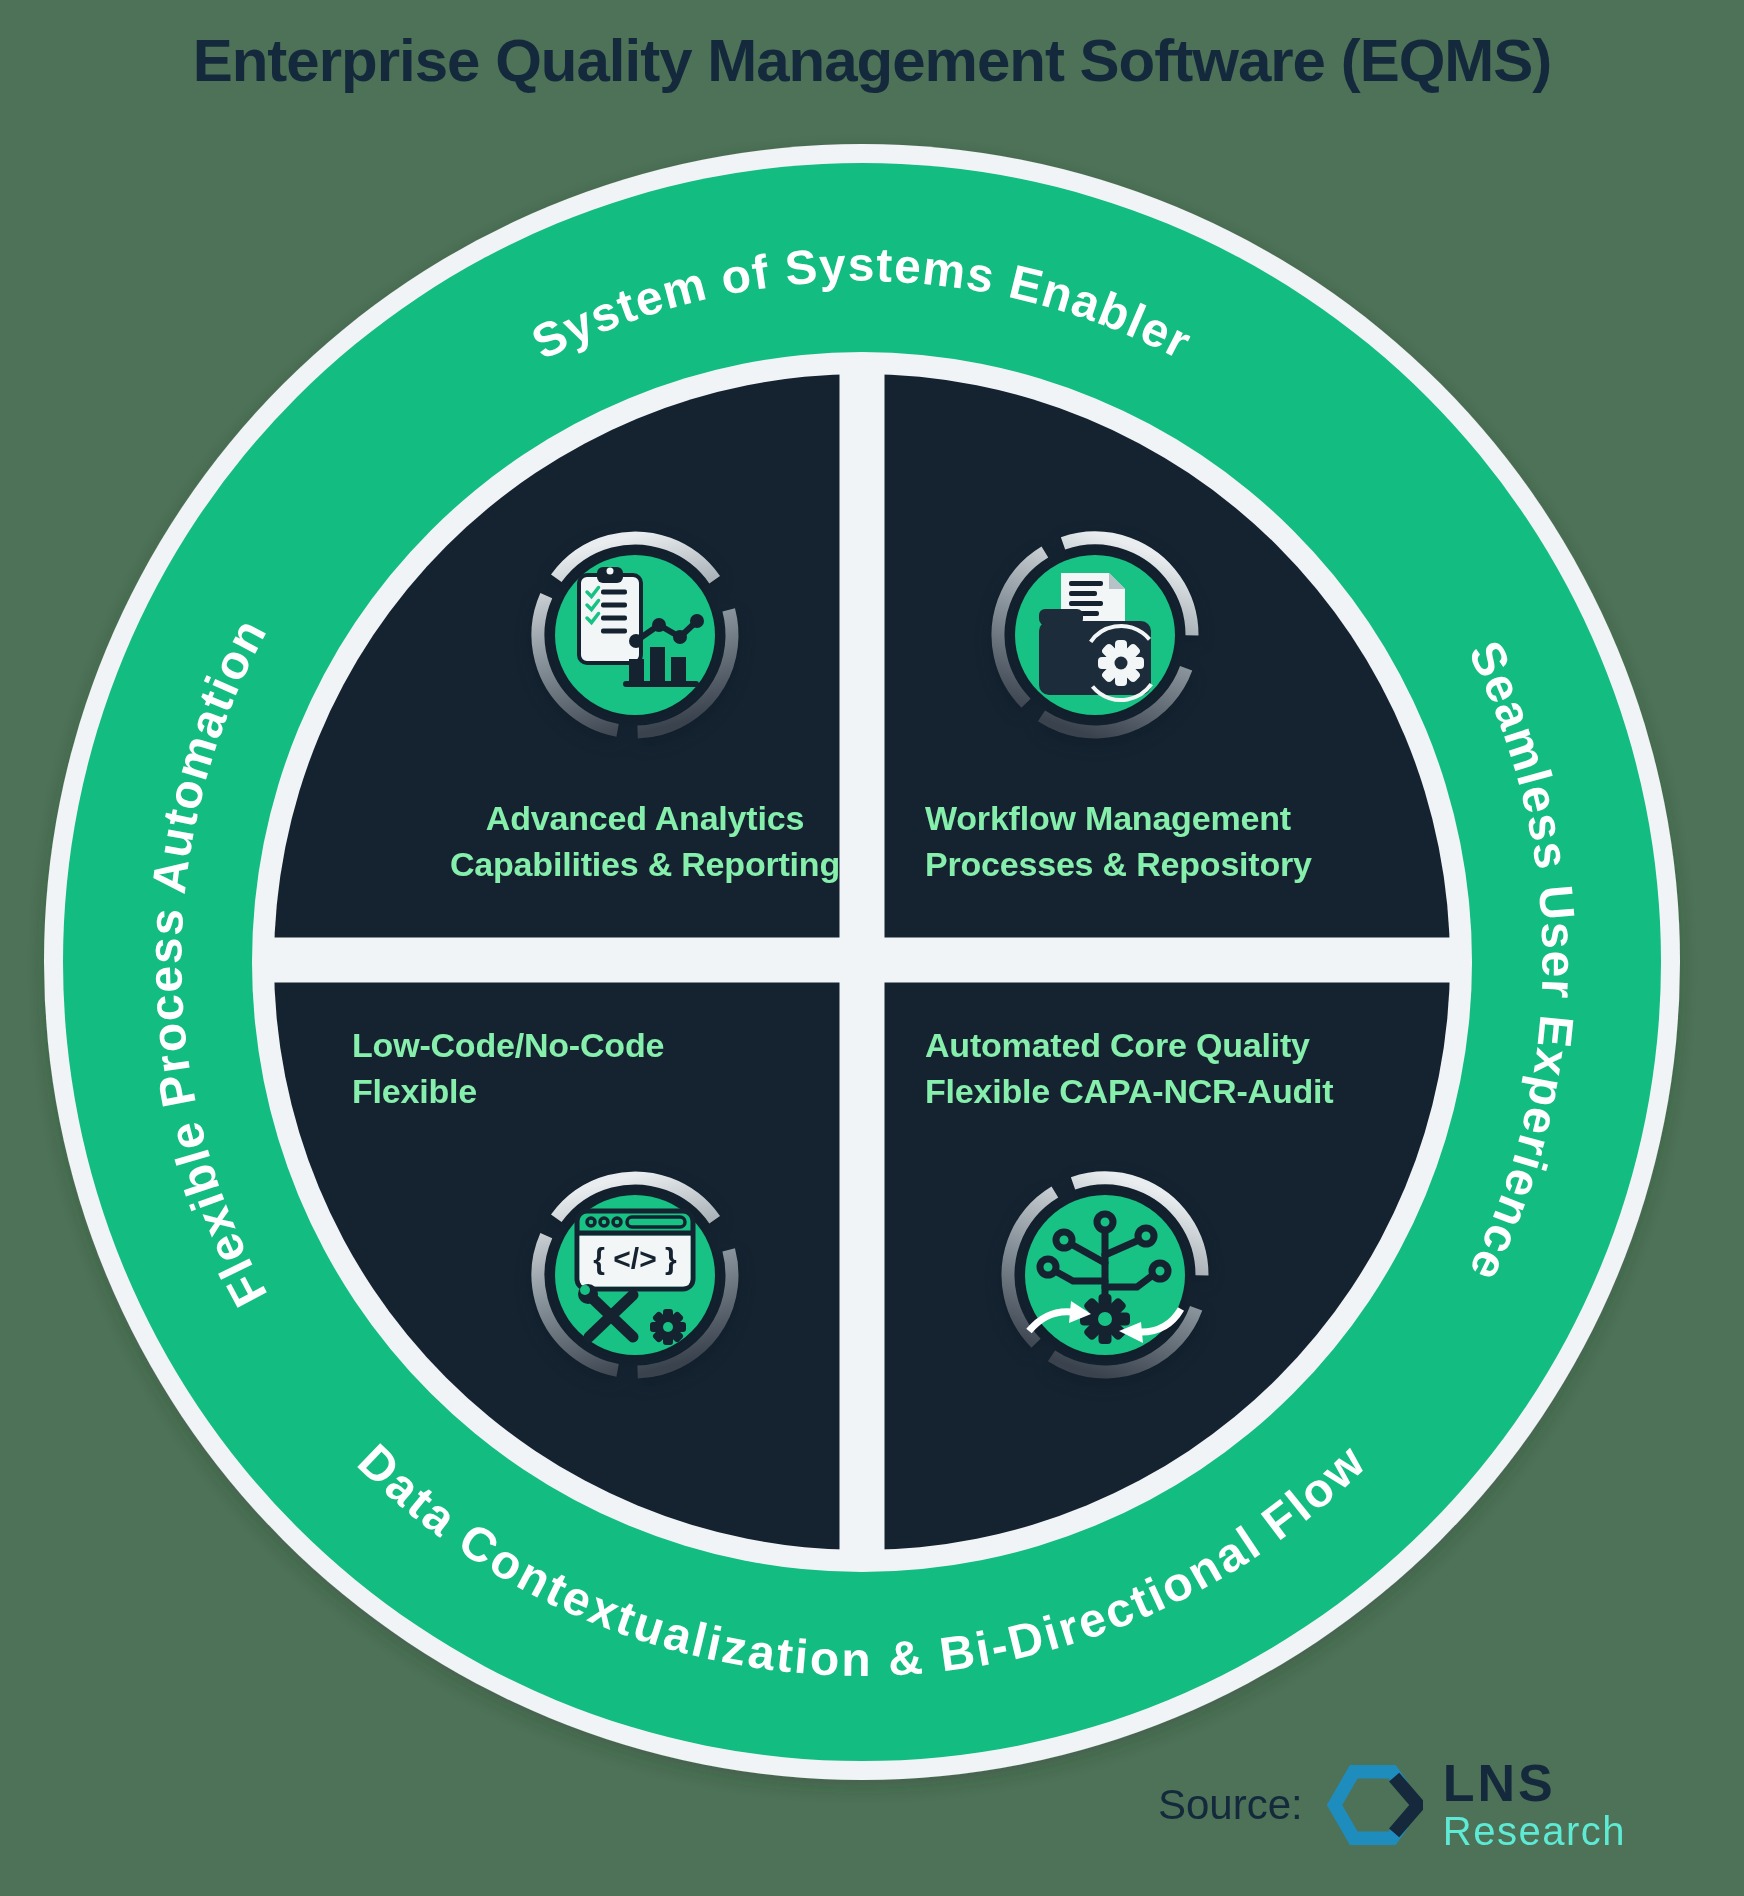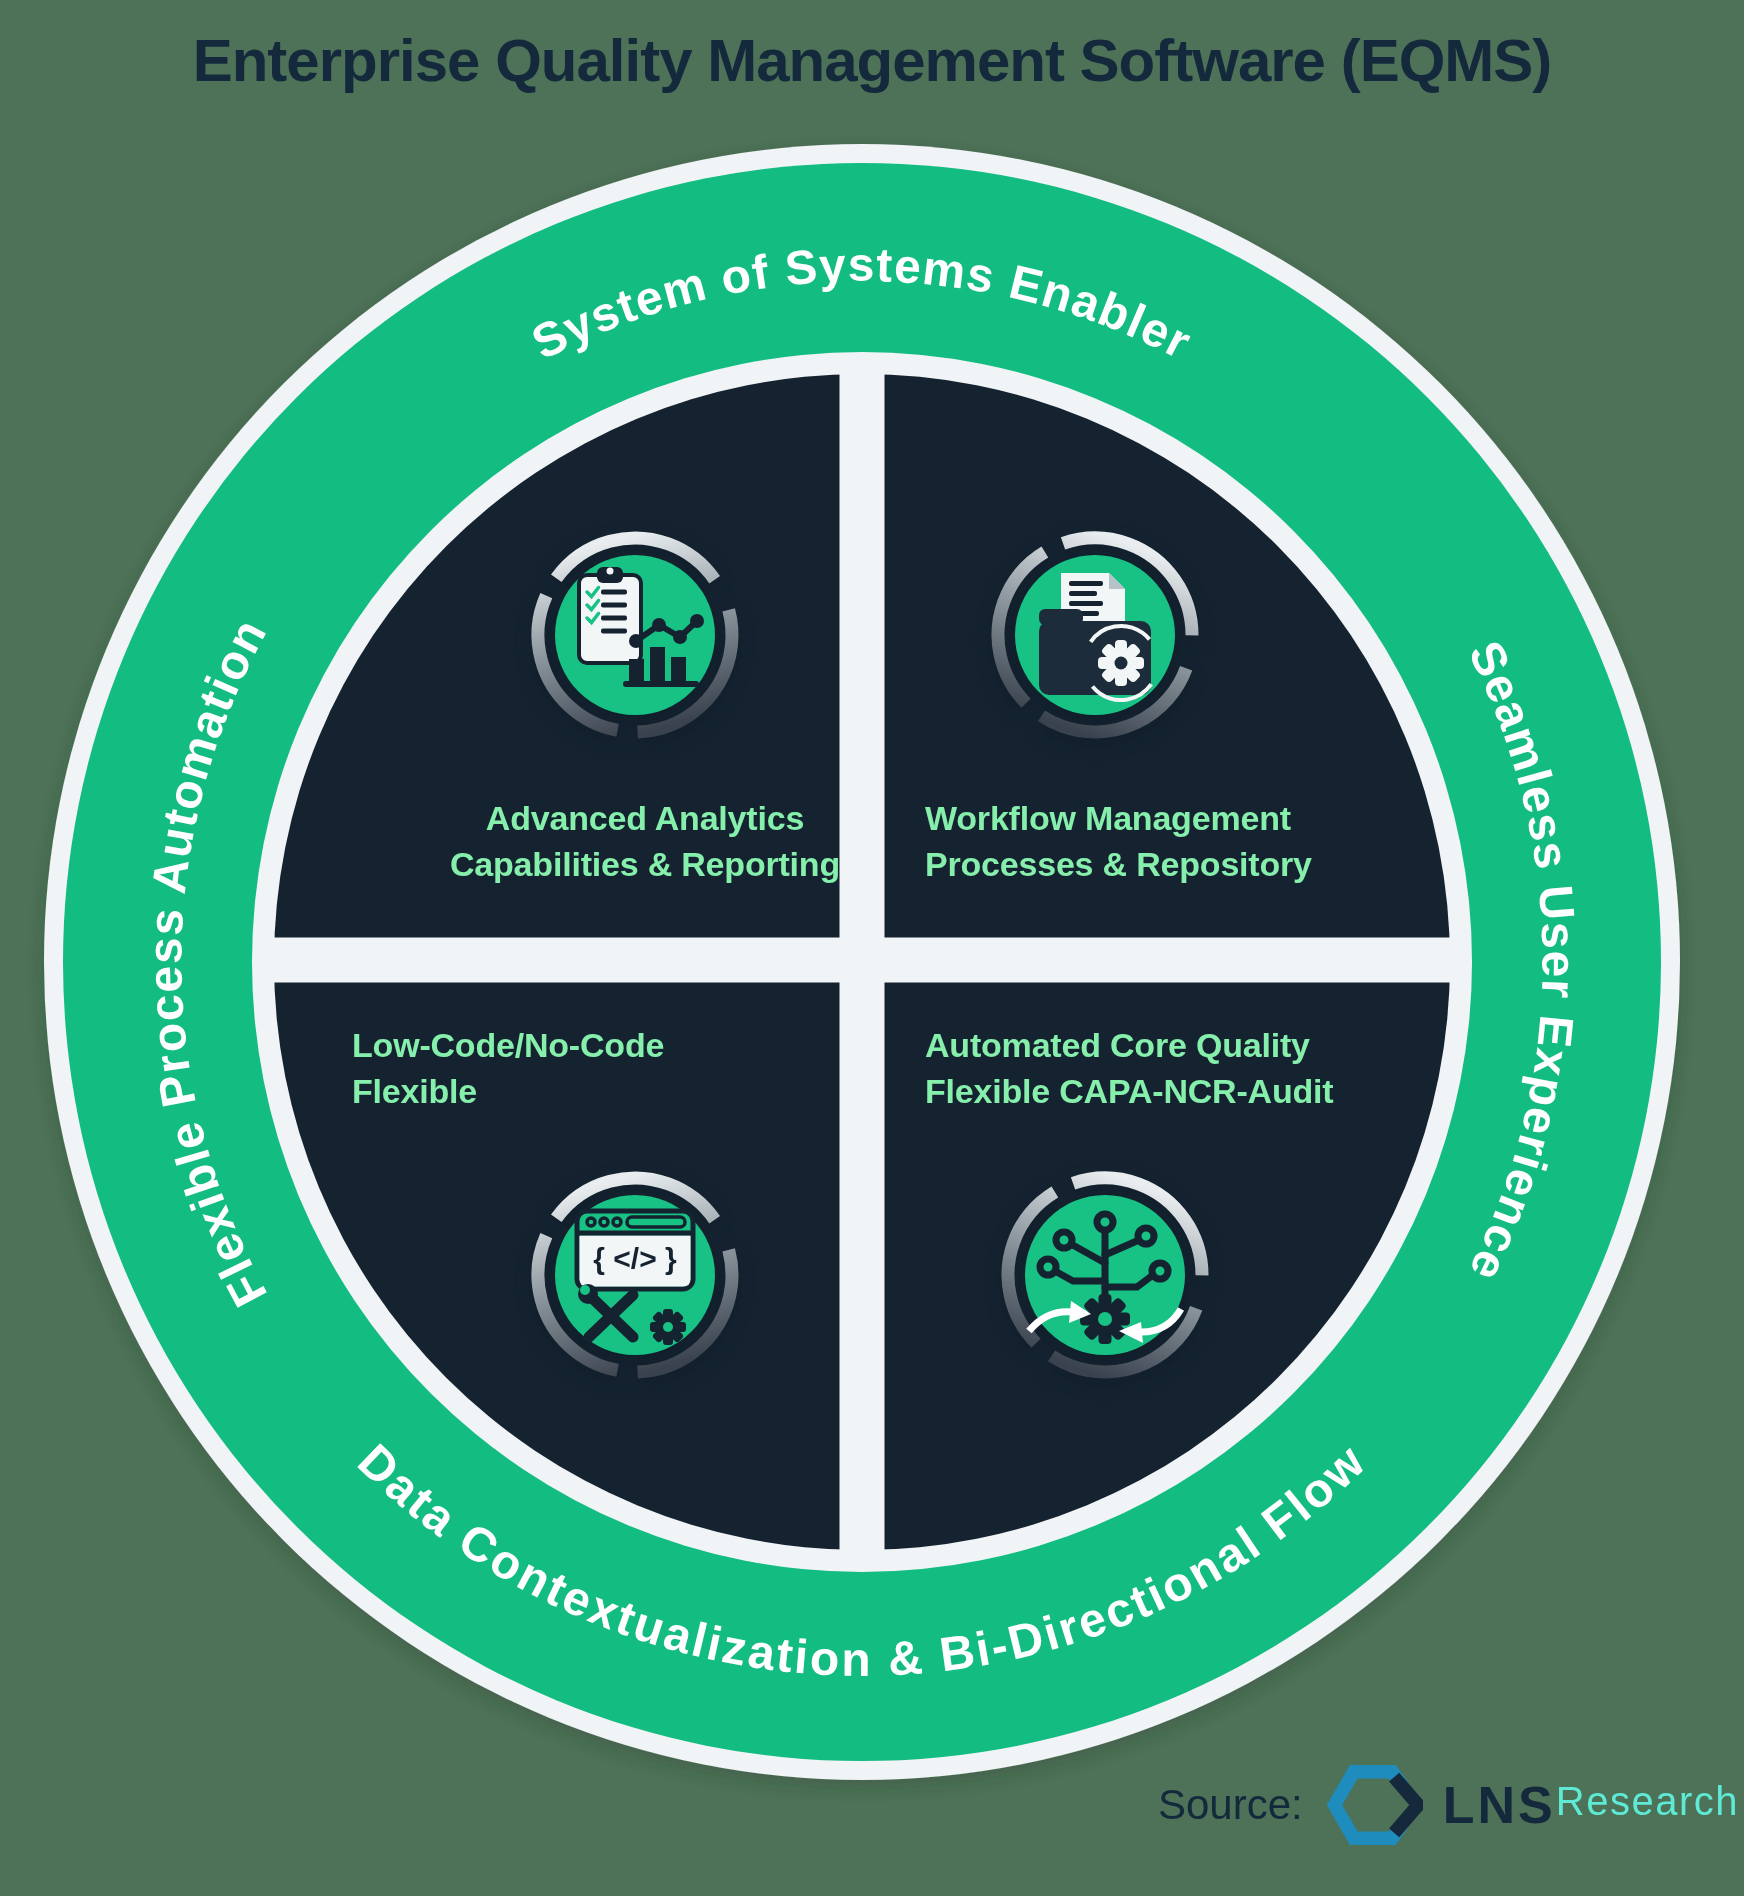--- a/index.html
+++ b/index.html
@@ -31,21 +31,21 @@
   .quad-label span{display:block;}
   .ql-tl{left:415px;top:795px;width:460px;text-align:center;}
   .ql-tr{left:925px;top:795px;width:470px;text-align:left;}
   .ql-bl{left:352px;top:1022px;width:460px;text-align:left;}
   .ql-br{left:925px;top:1022px;width:480px;text-align:left;}
   .source-row{
     position:absolute;left:1158px;top:1752px;height:106px;
     display:flex;align-items:center;gap:20px;
   }
   .source-label{font-size:42px;color:#142a3c;font-weight:400;}
-  .brand-stack{display:flex;flex-direction:row;justify-content:center;}
+  .brand-stack{display:flex;flex-direction:column;justify-content:center;}
   .brand-top{font-size:52px;font-weight:700;letter-spacing:3px;color:#142a3c;line-height:52px;}
   .brand-bottom{font-size:40px;font-weight:400;letter-spacing:1.5px;color:#5eead4;line-height:44px;}
   .code-text{font-family:"Liberation Sans", sans-serif;font-weight:700;}
 </style>
 </head>
 <body>
 
 <div class="canvas">
 
   <h1 class="page-title">Enterprise Quality Management Software (EQMS)</h1>

